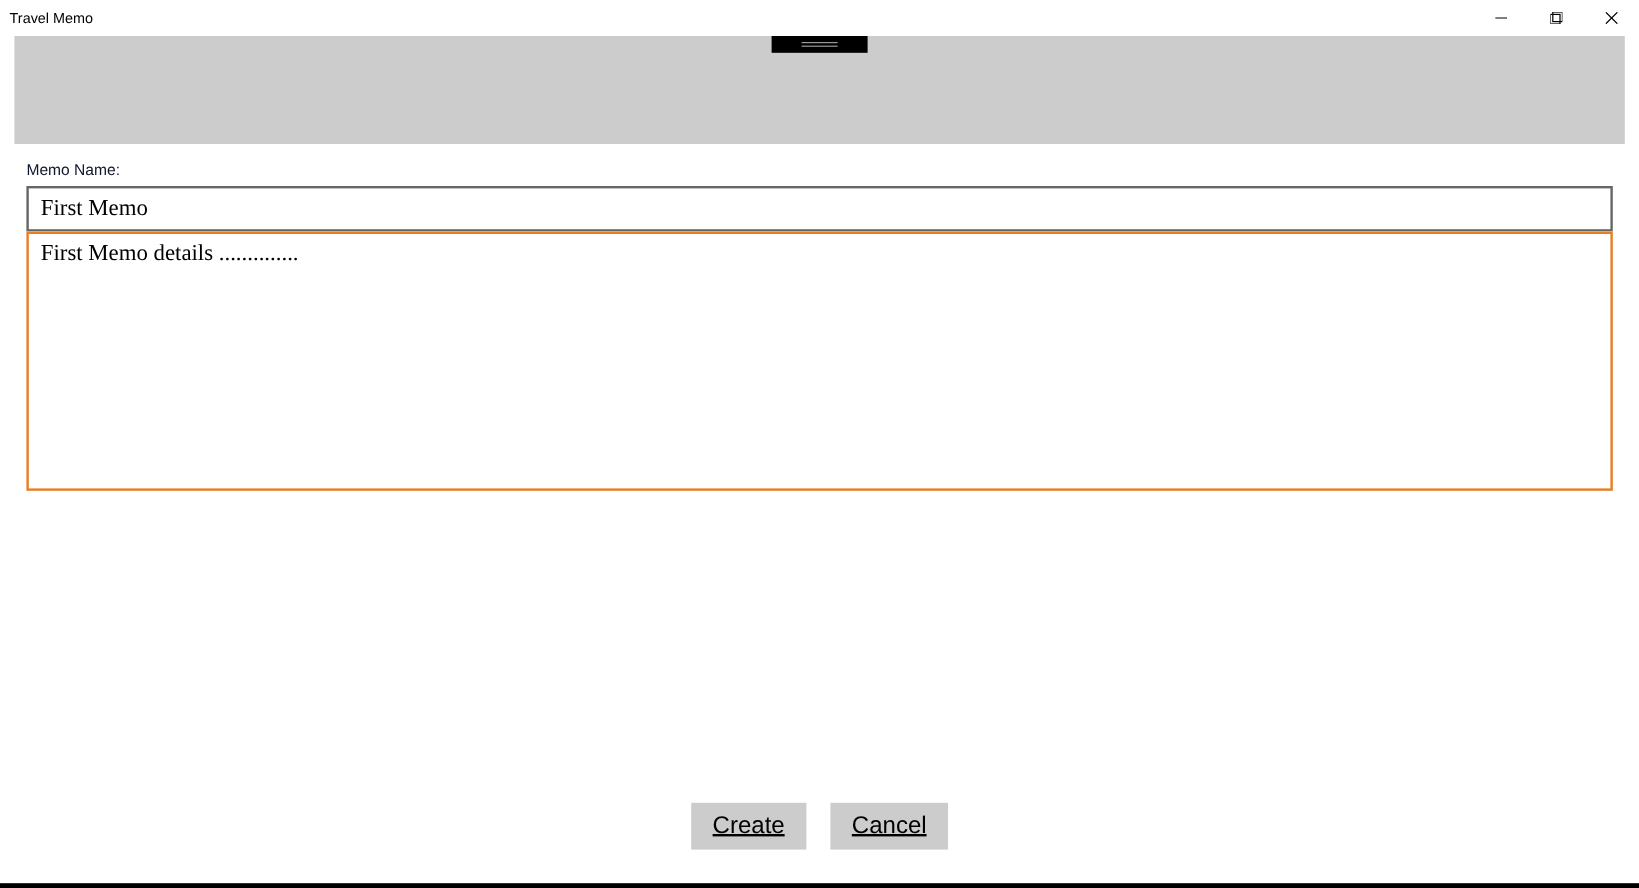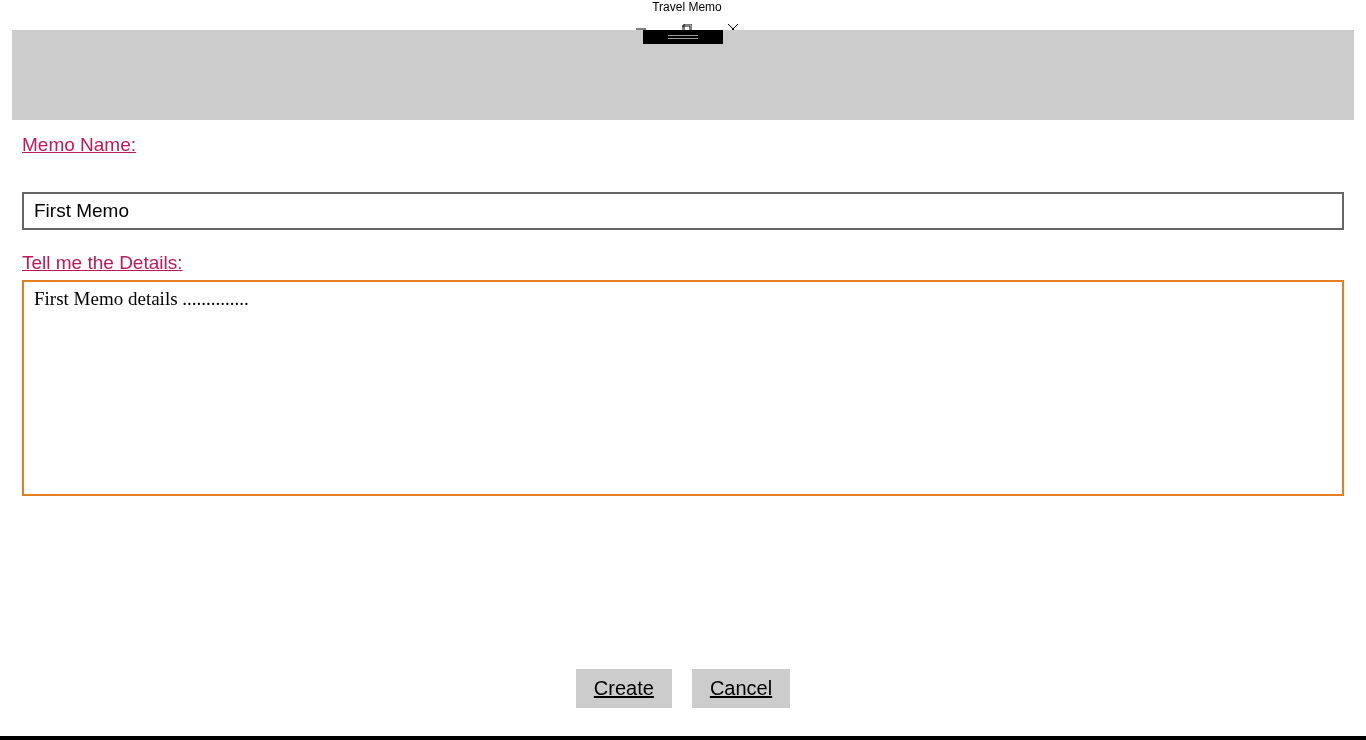--- a/index.html
+++ b/index.html
@@ -15,21 +15,20 @@
       overflow: hidden;
       position: relative;
     }
     .titlebar {
       height: 30px;
       display: flex;
       align-items: center;
       justify-content: space-between;
       padding: 0 0 0 8px;
       background: #ffffff;
-      flex-direction: column;
     }
     .titlebar-title {
       font-size: 12px;
       color: #000;
       font-weight: 400;
     }
     .titlebar-controls {
       display: flex;
       height: 100%;
     }
@@ -79,36 +78,34 @@
     .header-title {
       font-size: 42px;
       font-weight: 400;
       color: #000;
       margin-top: 6px;
     }
     .form-area {
       padding: 14px 10px 0 10px;
     }
     .form-label {
-      font-size: 19px;
-      color: #be185d;
+      font-size: 13px;
+      color: #0f172a;
       margin-bottom: 6px;
       display: block;
-      text-decoration: underline;
     }
     .text-input {
       width: 100%;
       height: 38px;
       border: 2px solid #666666;
       font-size: 19px;
       padding: 4px 10px;
-      font-family: Liberation Sans, sans-serif;
+      font-family: Liberation Serif, serif;
       outline: none;
       background: #fff;
-      margin-top: 30px;
     }
     .details-label {
       margin-top: 22px;
     }
     .textarea-input {
       width: 100%;
       height: 216px;
       border: 2px solid #e67e22;
       font-size: 19px;
       padding: 6px 10px;
@@ -175,21 +172,20 @@
   <div class="header-banner">
     <div class="drag-handle">
       <div class="drag-handle-lines"></div>
     </div>
   </div>
 
   <div class="form-area">
     <label class="form-label">Memo Name:</label>
     <input type="text" class="text-input" value="First Memo" style="">
 
-    <label class="form-label details-label">Tell me the Details:</label>
     <textarea class="textarea-input" style="">First Memo details ..............</textarea>
   </div>
 </div>
 
 <div class="button-row">
   <button class="action-btn">Create</button>
   <button class="action-btn">Cancel</button>
 </div>
 
 <div class="bottom-border"></div>

